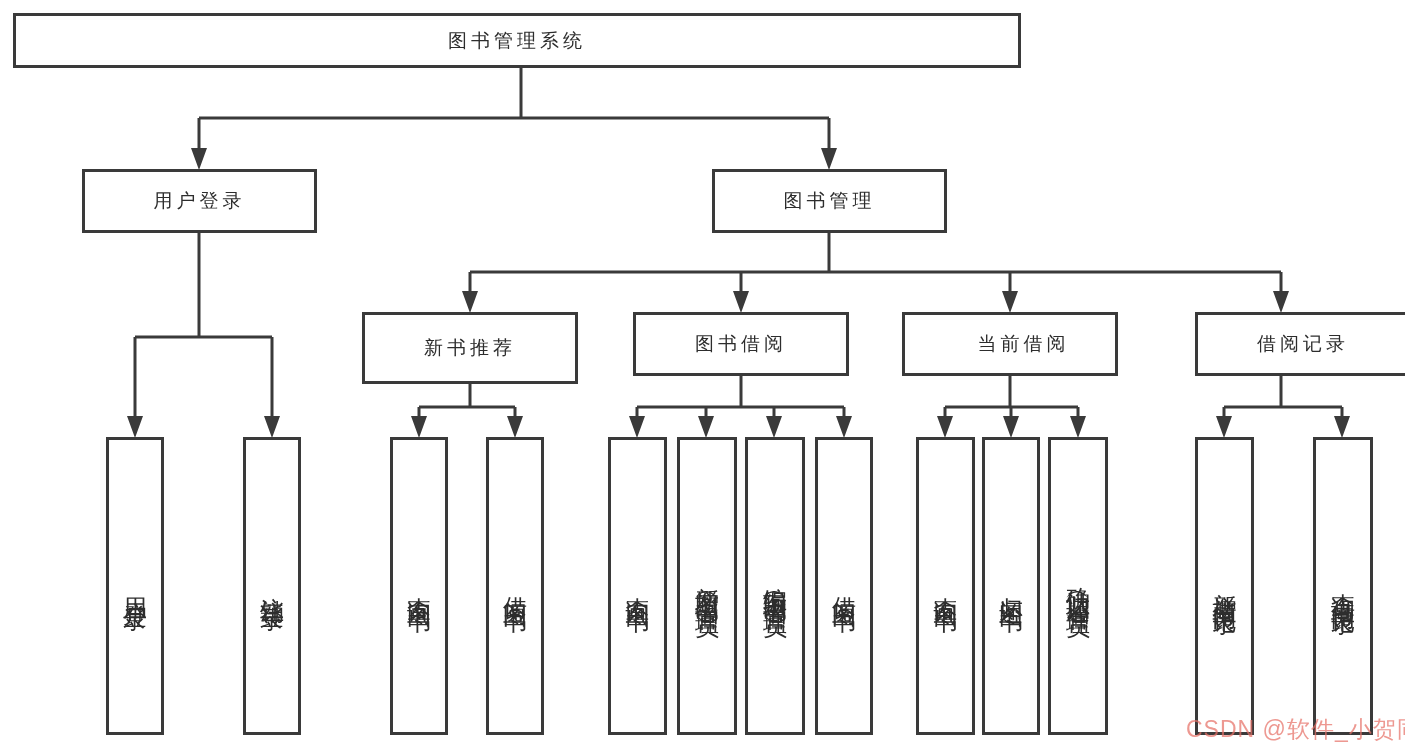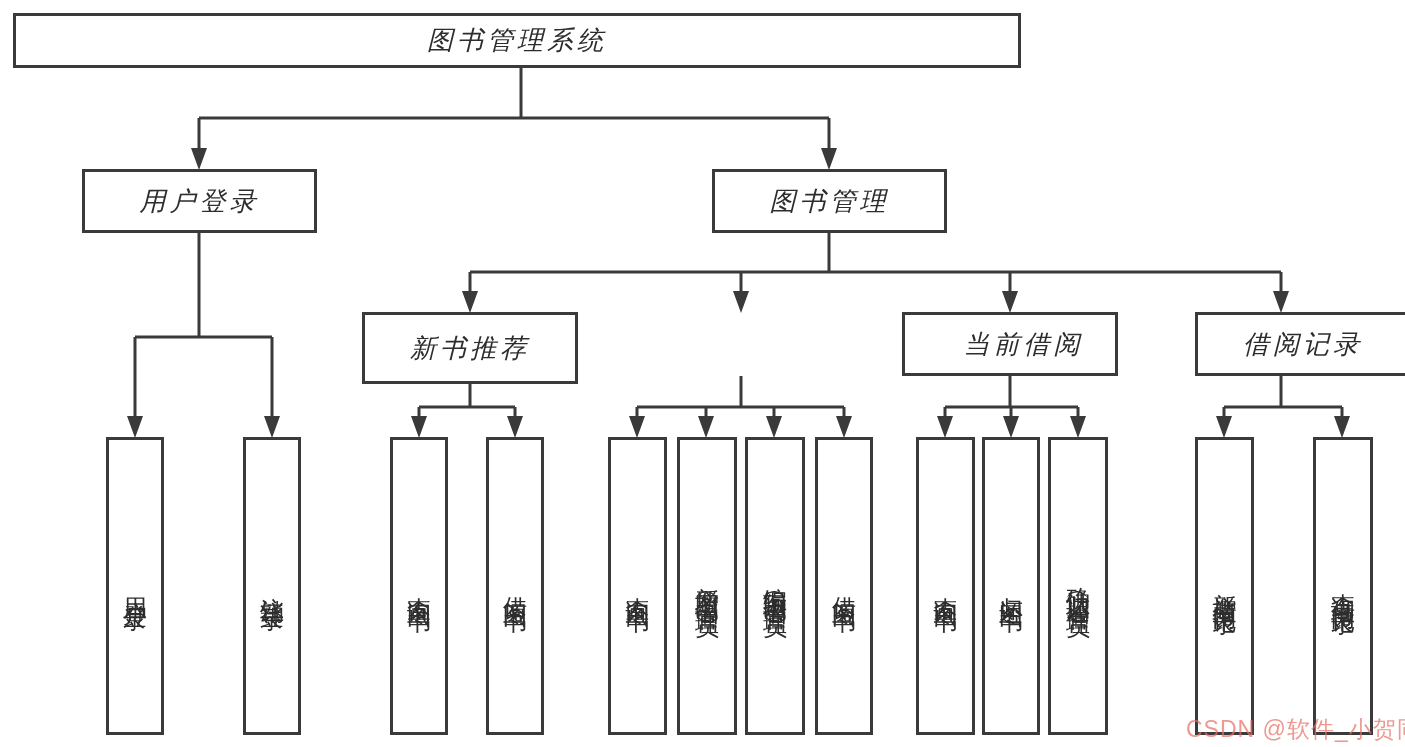--- a/index.html
+++ b/index.html
@@ -21,24 +21,23 @@
     box-sizing: border-box;
     border: 3px solid #3a3a3a;
     background: #ffffff;
     display: flex;
     align-items: center;
     justify-content: center;
     color: #2d2d2d;
     z-index: 2;
   }
   .hnode {
-    font-size: 26px;
+    font-size: 19px;
     letter-spacing: 4px;
     white-space: nowrap;
-    font-style: italic;
   }
   .vnode span {
     writing-mode: vertical-lr;
     font-size: 24px;
     letter-spacing: 4px;
     line-height: 1;
   }
   
   .root        { left: 13px;   top: 13px;  width: 1008px; height: 55px; }
   .user-login  { left: 82px;   top: 169px; width: 235px;  height: 64px; }
@@ -132,20 +131,21 @@
              M1216 416 L1232 416 L1224 438 Z
              M1334 416 L1350 416 L1342 438 Z"></path>
   </svg>
 
   <div class="node hnode root">图书管理系统</div>
 
   <div class="node hnode user-login">用户登录</div>
   <div class="node hnode book-mgmt">图书管理</div>
 
   <div class="node hnode lv3-a">新书推荐</div>
+  <div class="node hnode lv3-b">图书借阅</div>
   <div class="node hnode lv3-c">当前借阅</div>
   <div class="node hnode lv3-d">借阅记录</div>
 
   <div class="node vnode col c-u1">
     <span>用户登录</span>
   </div>
   <div class="node vnode col c-u2">
     <span>注销登录</span>
   </div>
 

